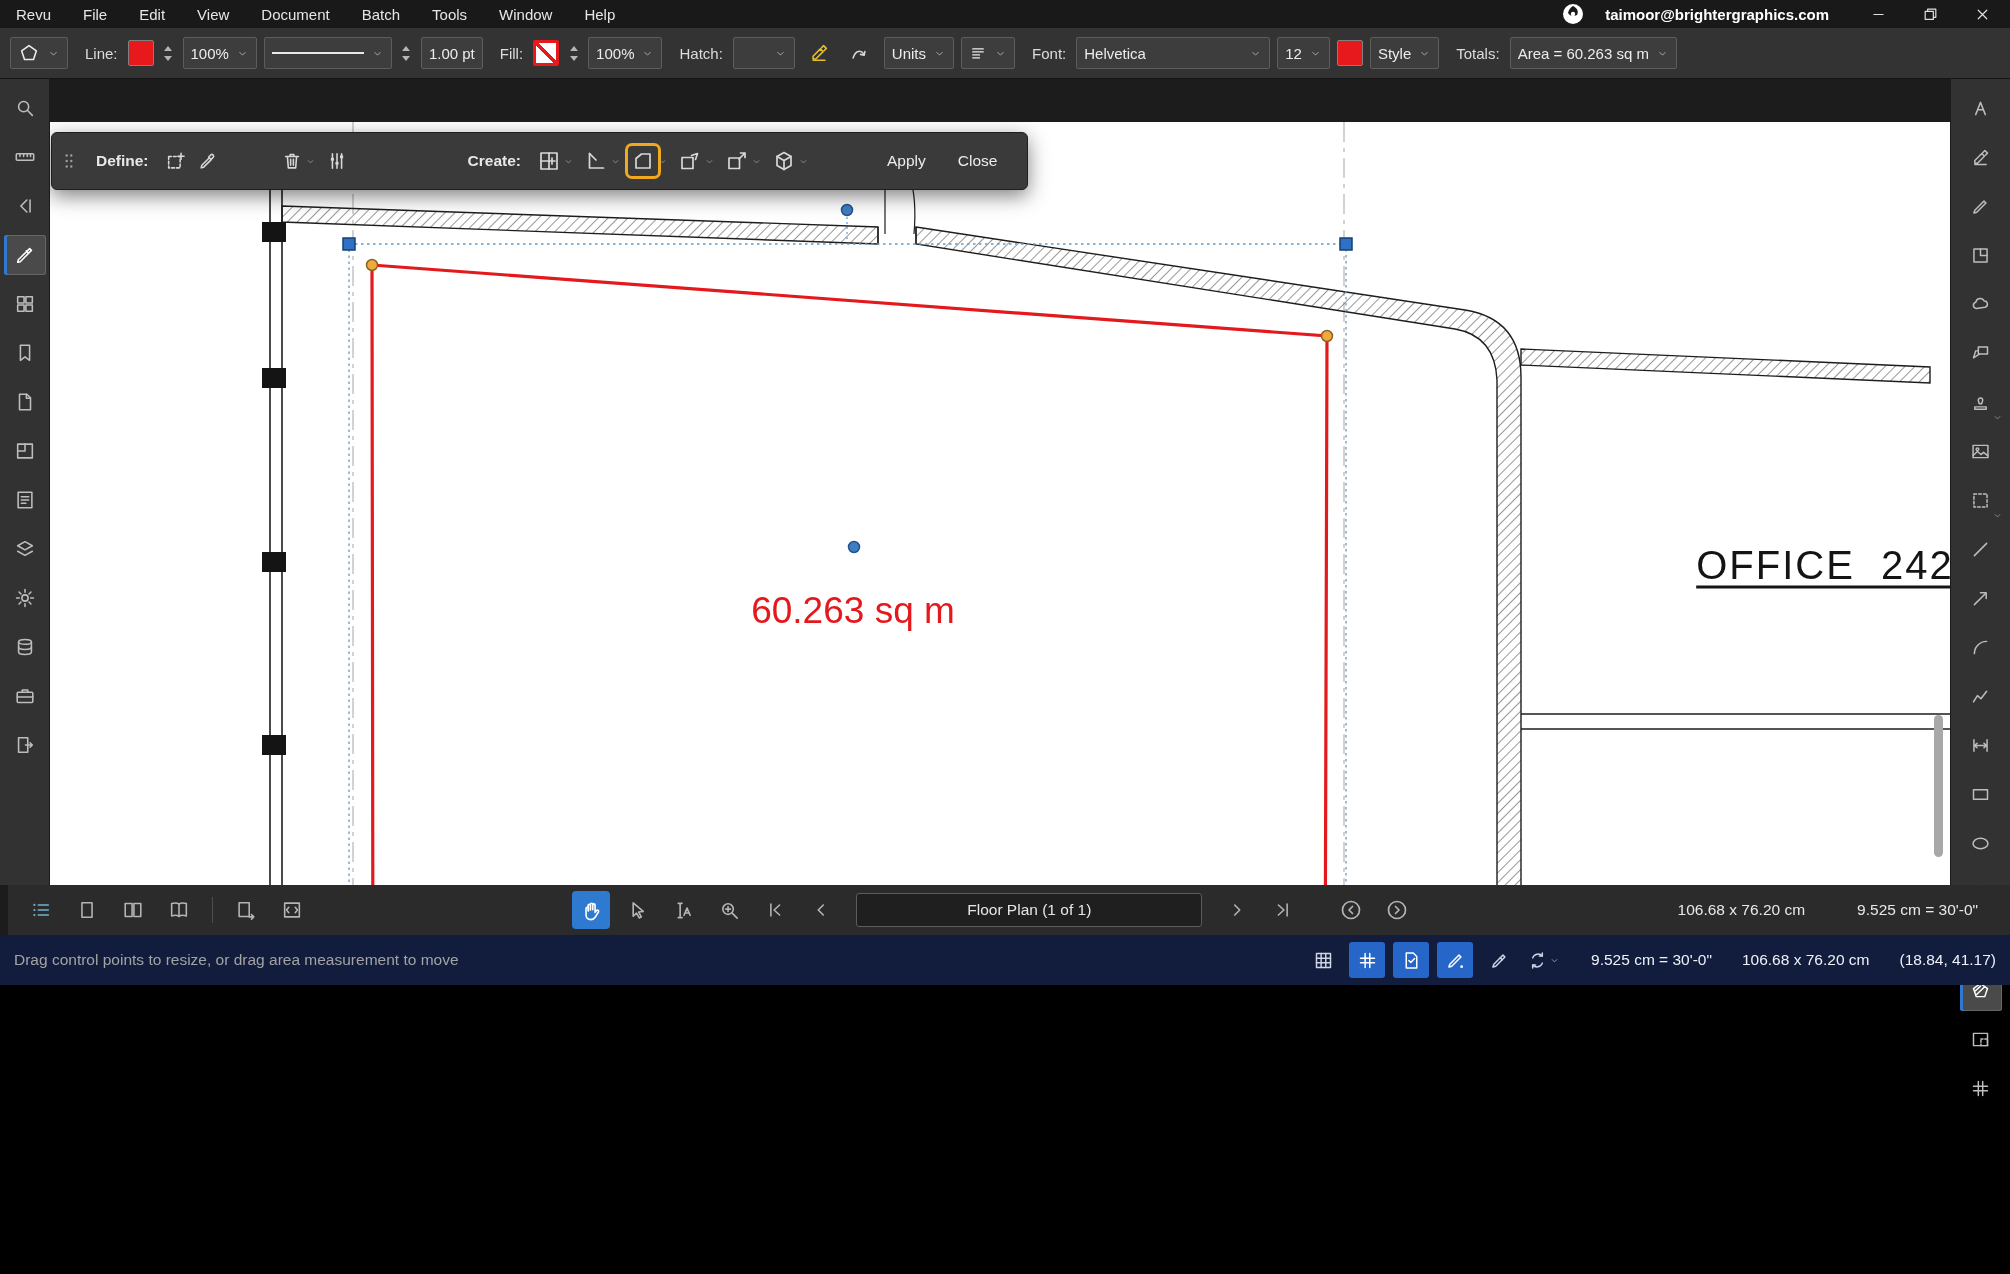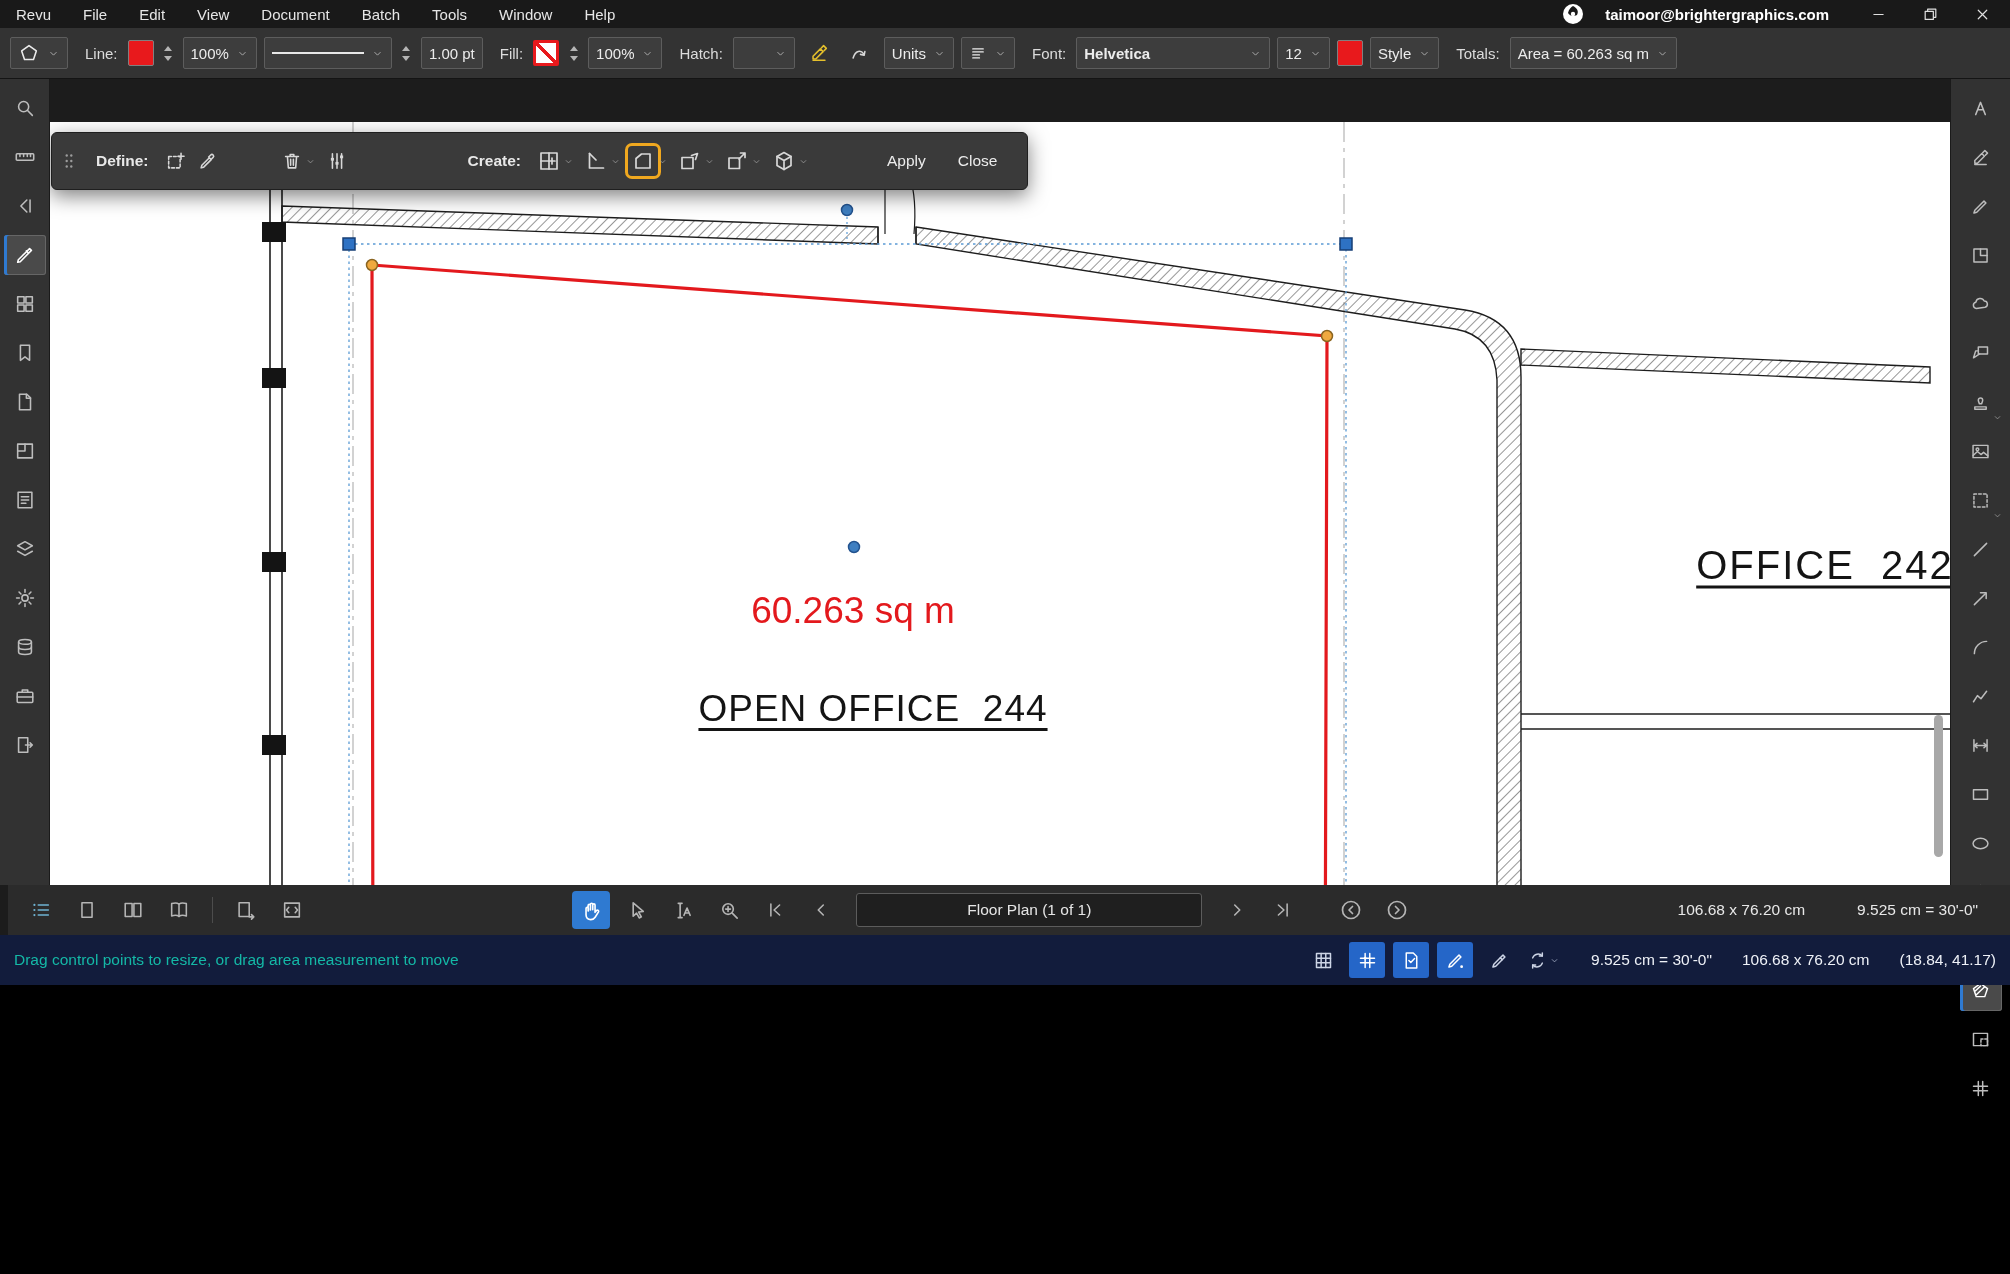--- a/index.html
+++ b/index.html
@@ -17,21 +17,21 @@
   .win-controls{display:flex;align-items:center;gap:26px;margin-left:16px;}
   .win-btn{width:26px;height:24px;display:flex;align-items:center;justify-content:center;color:#e0e0e0;}
 
   
   .propsbar{position:absolute;top:28px;left:0;right:0;height:50px;background:#333;border-bottom:1px solid #141414;
     display:flex;align-items:center;gap:7px;padding:0 10px;color:#dcdcdc;font-size:15px;z-index:29;}
   .pb-label{margin:0 3px 0 10px;white-space:nowrap;}
   .ctl{height:30px;background:#3d3d3d;border:1px solid #5d5d5d;border-radius:2px;display:flex;
     align-items:center;padding:0 7px;gap:7px;white-space:nowrap;color:#ececec;}
   .ctl .chev{color:#b0b0b0;display:flex;}
-  .ctl.wide{width:178px;font-weight:bold;}
+  .ctl.wide{width:178px;}
   .ctl.wide .chev{margin-left:auto;}
   .swatch{width:26px;height:26px;border:1px solid #808080;border-radius:2px;padding:0;box-sizing:border-box;}
   .swatch.red{background:#e8191c;}
   .swatch.fill{background:linear-gradient(to top right,#fff 44%,#e8191c 44%,#e8191c 56%,#fff 56%);
     border:3px solid #e8191c;}
   .stepper{width:15px;height:28px;display:flex;flex-direction:column;justify-content:center;align-items:center;gap:5px;}
   .stepper .up{width:0;height:0;border-left:4px solid transparent;border-right:4px solid transparent;border-bottom:5px solid #b5b5b5;}
   .stepper .down{width:0;height:0;border-left:4px solid transparent;border-right:4px solid transparent;border-top:5px solid #b5b5b5;}
   .line-sample{width:92px;border-top:2px solid #e8e8e8;}
   .hatch-empty{width:26px;}
@@ -100,21 +100,21 @@
   .nav-sep{width:1px;height:26px;background:#4c4c4c;margin:0 6px;}
   .page-field{width:344px;height:32px;background:#1f1f1f;border:1px solid #5c5c5c;border-radius:3px;
     display:flex;align-items:center;justify-content:center;color:#e5e5e5;font-size:15.5px;margin:0 8px;}
   .flex-sp{flex:1;}
   .nav-right{display:flex;align-items:center;gap:52px;padding-right:18px;color:#e8e8e8;}
   #navHistory{margin-left:22px;}
 
   
   .statusbar{position:absolute;left:0;right:0;bottom:0;height:50px;background:#121c3c;display:flex;
     align-items:center;color:#eef1f7;font-size:15.5px;padding:0 14px;box-sizing:border-box;z-index:30;}
-  .status-hint{color:#14b8a6;}
+  .status-hint{color:#a3a3a3;}
   .status-right{margin-left:auto;display:flex;align-items:center;gap:8px;}
   .status-icon{position:relative;width:36px;height:36px;display:flex;align-items:center;justify-content:center;
     color:#cdd5e6;border-radius:3px;}
   .status-icon.active{background:#2566c8;color:#fff;}
   .status-icon .mini-chev{position:static;display:flex;color:#aab4cc;margin-left:1px;}
   .status-text{margin-left:22px;white-space:nowrap;}
   .icon{display:flex;align-items:center;justify-content:center;}
 </style>
 </head>
 <body>
@@ -661,21 +661,20 @@
         <rect x="1290" y="932" width="12" height="12"></rect>
       </g>
       <g>
         <line x1="797" y1="95" x2="797" y2="119" stroke="#5b9bd5" stroke-width="1.2" stroke-dasharray="2 3"></line>
         <circle cx="797" cy="88" r="5.5" fill="#3f7fc1" stroke="#23538f" stroke-width="1.5"></circle>
         <circle cx="804" cy="425" r="5.5" fill="#3f7fc1" stroke="#23538f" stroke-width="1.5"></circle>
       </g>
     </svg>
 
     <div class="area-text">60.263 sq m</div>
-    <div class="canvas-label room">OPEN OFFICE  244</div>
     <div class="canvas-label off1">OFFICE  242</div>
     <div class="canvas-label off2">OFFICE  243</div>
 
     <div class="define-toolbar">
       <span class="grip-wrap icon">
           <svg viewBox="0 0 24 24" width="22" height="22" fill="none" stroke="currentColor" stroke-width="1.7" stroke-linecap="round" stroke-linejoin="round">
             <g fill="currentColor" stroke="none">
               <circle cx="9.5" cy="6" r="1.3"></circle>
               <circle cx="9.5" cy="12" r="1.3"></circle>
               <circle cx="9.5" cy="18" r="1.3"></circle>

